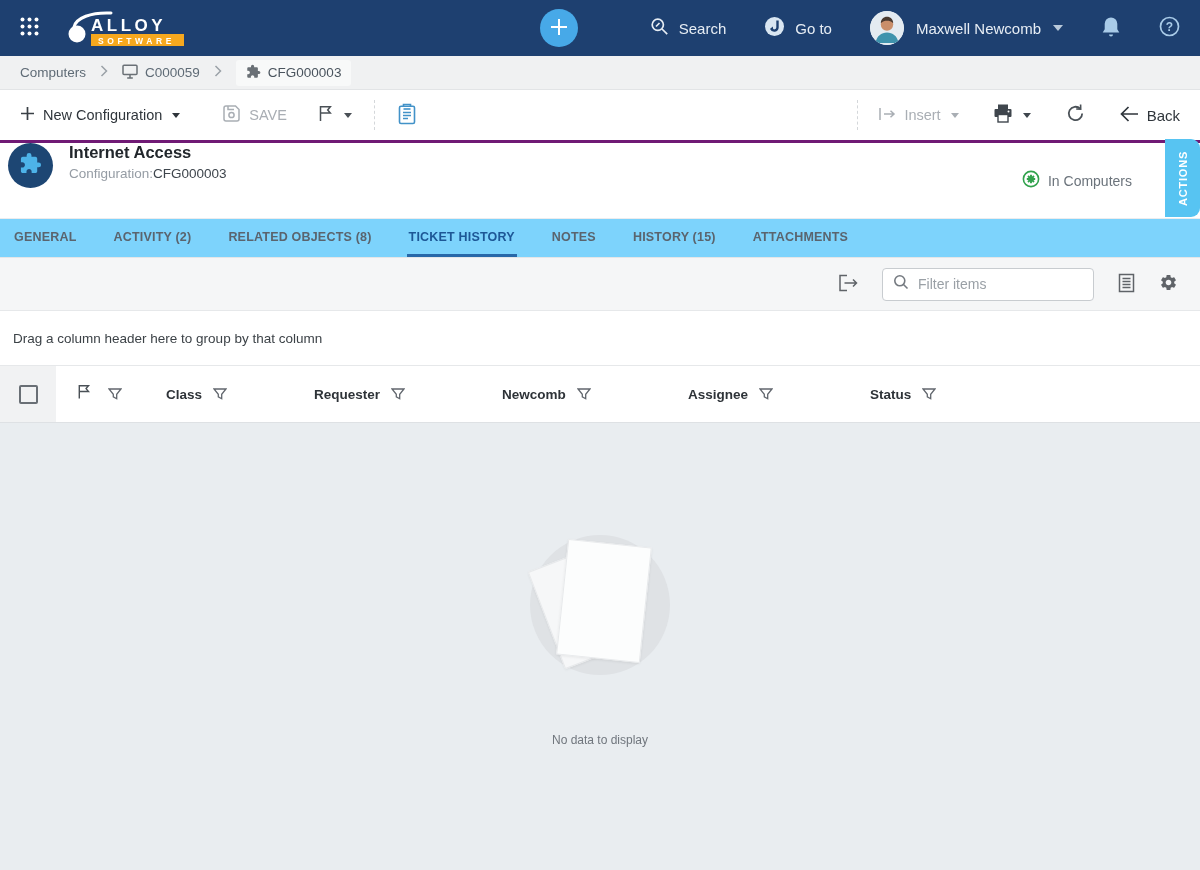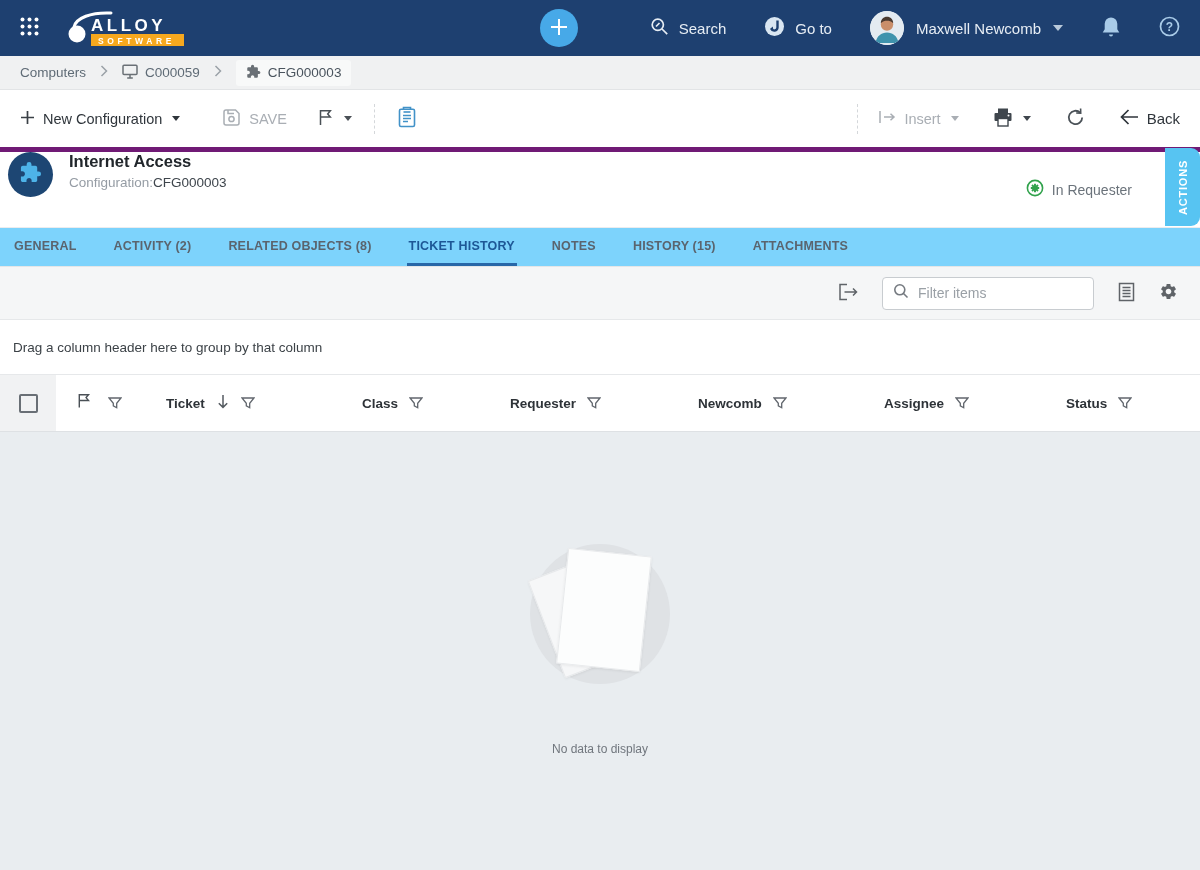--- a/index.html
+++ b/index.html
@@ -20,21 +20,21 @@
   .caret-lg { width:0; height:0; border-left:5px solid transparent; border-right:5px solid transparent;
               border-top:6px solid #b9c9da; }
 
   
   .breadcrumb { height:34px; background:#f0f1f2; border-bottom:1px solid #e2e4e6; display:flex;
                 align-items:center; padding:15px 20px; gap:14px; font-size:13.5px; color:#5f6b76; }
   .crumb { display:flex; align-items:center; gap:7px; color:#5f6b76; text-decoration:none; }
   .crumb-chip { background:#f8f9f9; border-radius:3px; padding:4px 10px; color:#4a545e; }
 
   
-  .toolbar { height:62px; background:#fff; border-bottom:5px solid #701a75; display:flex; align-items:center; padding:0 20px; }
+  .toolbar { height:53px; background:#fff; border-bottom:3px solid #701a75; display:flex; align-items:center; padding:0 20px; }
   .tb-btn { display:flex; align-items:center; gap:8px; font-size:14.5px; color:#2f353b; }
   .tb-btn.disabled { color:#a9aeb4; cursor:default; }
   .caret-sm { width:0; height:0; border-left:4px solid transparent; border-right:4px solid transparent;
               border-top:5px solid currentColor; margin-left:2px; }
   .tb-divider { width:1px; height:30px; border-left:1px dashed #d4d7da; margin:0 22px; }
   .tb-gap-lg { margin-left:42px; } .tb-gap-md { margin-left:30px; }
   .toolbar-right { margin-left:auto; display:flex; align-items:center; }
   .toolbar-right .tb-divider { margin:0 20px; }
 
   
@@ -317,21 +317,21 @@
     <div class="record-sub"><span>Configuration:</span><b>CFG000003</b></div>
   </div>
   <div class="status-badge">
     <span>
       <svg width="18" height="18" viewBox="0 0 18 18">
         <circle cx="9" cy="9" r="7.6" fill="none" stroke="#31a24c" stroke-width="1.6"></circle>
         <path d="M9 4.8v8.4M4.8 9h8.4M6 6l6 6M12 6l-6 6" stroke="#31a24c" stroke-width="1.9"></path>
         <circle cx="9" cy="9" r="1.7" fill="#31a24c"></circle>
       </svg>
     </span>
-    <span>In Requester</span>
+    <span>In Computers</span>
   </div>
   <button class="actions-tab">ACTIONS</button>
 </div>
 
 <div class="tabs-row">
   <button class="tab">GENERAL</button>
   <button class="tab">ACTIVITY (2)</button>
   <button class="tab">RELATED OBJECTS (8)</button>
   <button class="tab active">TICKET HISTORY</button>
   <button class="tab">NOTES</button>
@@ -388,33 +388,20 @@
         <path d="M3.5 15.5V1.8h9.8l-2.6 3.1 2.6 3.1H3.5"></path>
       </svg>
     </span>
     <button class="icon-btn">
       <svg width="14" height="13" viewBox="0 0 14 13" fill="none" stroke="#61666d" stroke-width="1.3">
         <path d="M1 1h12L8.7 6.3v4.4L5.3 8.8V6.3z"></path>
       </svg>
     </button>
   </div>
 
-  <div class="hdr-cell w-ticket">
-    <span>Ticket</span>
-    <span>
-      <svg width="14" height="15" viewBox="0 0 14 15" fill="none" stroke="#555b61" stroke-width="1.5">
-        <path d="M7 1v12M2.8 9.2L7 13.4l4.2-4.2"></path>
-      </svg>
-    </span>
-    <button class="icon-btn">
-      <svg width="14" height="13" viewBox="0 0 14 13" fill="none" stroke="#61666d" stroke-width="1.3">
-        <path d="M1 1h12L8.7 6.3v4.4L5.3 8.8V6.3z"></path>
-      </svg>
-    </button>
-  </div>
 
   <div class="hdr-cell w-class">
     <span>Class</span>
     <button class="icon-btn">
       <svg width="14" height="13" viewBox="0 0 14 13" fill="none" stroke="#61666d" stroke-width="1.3">
         <path d="M1 1h12L8.7 6.3v4.4L5.3 8.8V6.3z"></path>
       </svg>
     </button>
   </div>
 

